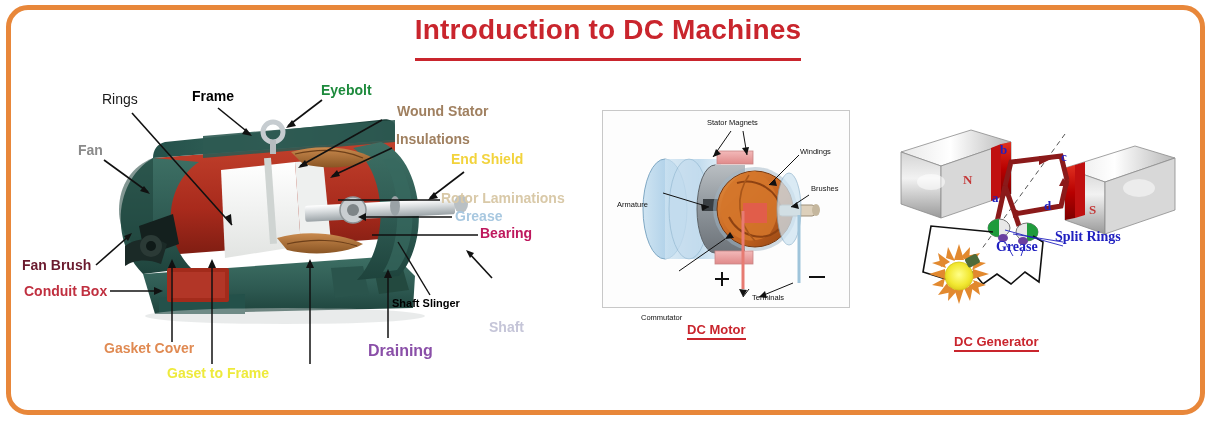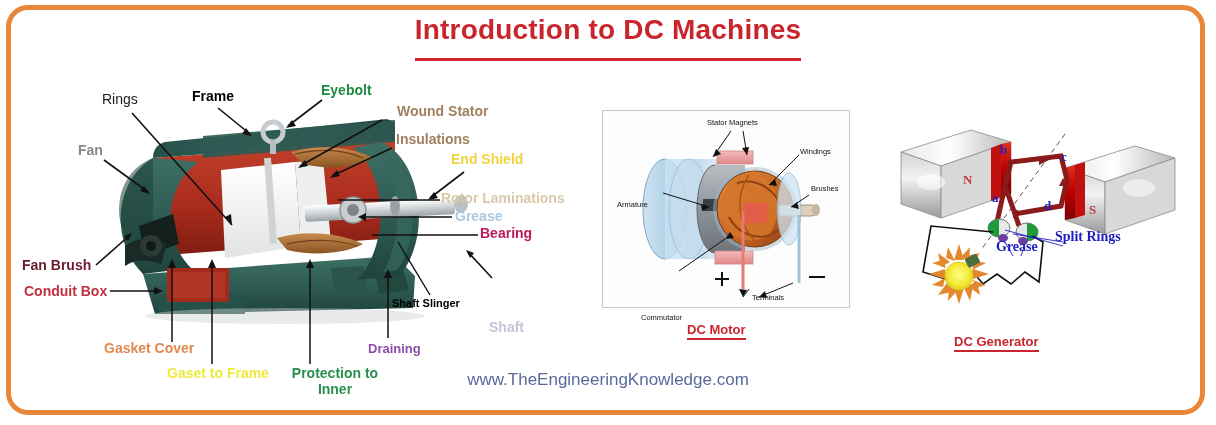--- a/index.html
+++ b/index.html
@@ -240,25 +240,21 @@
   <div class="lbl" style="left:451px; top:152px; font-size:14px; font-weight:bold; color:#f2d33c;">End Shield</div>
   <div class="lbl" style="left:441px; top:191px; font-size:14px; font-weight:bold; color:#d9c9a8;">Rotor Laminations</div>
   <div class="lbl" style="left:455px; top:209px; font-size:14px; font-weight:bold; color:#a8c8e0;">Grease</div>
   <div class="lbl" style="left:480px; top:226px; font-size:14px; font-weight:bold; color:#be185d;">Bearing</div>
   <div class="lbl" style="left:489px; top:280px; font-size:14px; font-weight:bold; color:#c5c5d8;margin-top:40px;">Shaft</div>
   <div class="lbl" style="left:392px; top:297px; font-size:11px; font-weight:bold; color:#000;">Shaft Slinger</div>
   <div class="lbl" style="left:22px;  top:258px; font-size:14px; font-weight:bold; color:#6b1a2e;">Fan Brush</div>
   <div class="lbl" style="left:24px;  top:284px; font-size:14px; font-weight:bold; color:#c03040;">Conduit Box</div>
   <div class="lbl" style="left:104px; top:341px; font-size:14px; font-weight:bold; color:#e08a52;">Gasket Cover</div>
   <div class="lbl" style="left:167px; top:366px; font-size:14px; font-weight:bold; color:#eeea3c;">Gaset to Frame</div>
-  <div class="lbl" style="left:283px; top:366px; font-size:14px; font-weight:bold; color:#2b8f4e; text-align:center; width:104px;">
-    <div>Protection to</div>
-    <div>Inner</div>
-  </div>
-  <div class="lbl" style="left:368px; top:342px; font-size:13px; font-weight:bold; color:#8a4fa8;">Draining</div>
+  <div class="lbl" style="left:368px; top:342px; font-size:16px; font-weight:bold; color:#8a4fa8;">Draining</div>
 
   <div id="dcmotor-panel">
     <svg width="246" height="196" viewBox="0 0 246 196">
       <defs>
         <linearGradient id="mBlue" x1="0" y1="0" x2="1" y2="0">
           <stop offset="0%" stop-color="#cfe4f2"></stop>
           <stop offset="60%" stop-color="#aed0e8"></stop>
           <stop offset="100%" stop-color="#d8eaf6"></stop>
         </linearGradient>
         <linearGradient id="mGray" x1="0" y1="0" x2="0" y2="1">
@@ -443,15 +439,14 @@
   <div class="lbl" style="left:1061px; top:150px; font-family:'Liberation Serif',serif; font-size:13px; font-weight:bold; color:#2020c0;">c</div>
   <div class="lbl" style="left:992px; top:191px; font-family:'Liberation Serif',serif; font-size:13px; font-weight:bold; color:#2020c0;">a</div>
   <div class="lbl" style="left:1044px; top:199px; font-family:'Liberation Serif',serif; font-size:13px; font-weight:bold; color:#2020c0;">d</div>
   <div class="lbl" style="left:1055px; top:229px; font-family:'Liberation Serif',serif; font-size:14px; font-weight:bold; color:#2020c0;">Split Rings</div>
   <div class="lbl" style="left:996px; top:239px; font-family:'Liberation Serif',serif; font-size:14px; font-weight:bold; color:#2020c0;">Grease</div>
 
   <div class="cap" style="left:954px; top:334px;">
     <span>DC Generator</span>
   </div>
 
-  <div id="site-url">www.TheEngineeringKnowledge.com</div>
 
 </div>
 
 </body></html>

